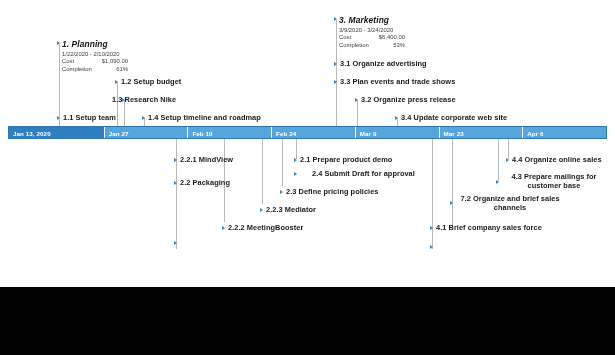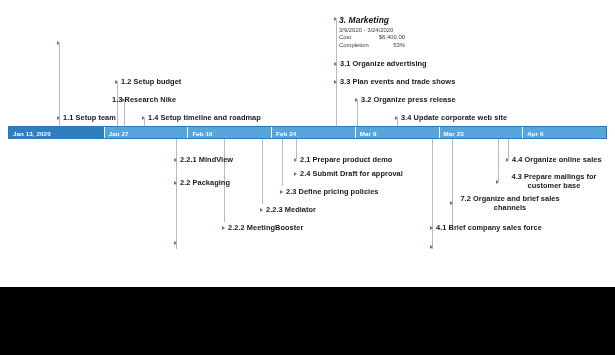--- a/index.html
+++ b/index.html
@@ -165,20 +165,32 @@
       <span>Mar 9</span>
     </div>
     <div class="tl-seg light" style="width:84px;">
       <span>Mar 23</span>
     </div>
     <div class="tl-seg light" style="width:83px;">
       <span>Apr 6</span>
     </div>
   </div>
 
+  <div class="card" style="left:62px; top:39px;">
+    <div class="card-title">1.  Planning</div>
+    <div class="card-dates">1/22/2020 - 2/10/2020</div>
+    <div class="row">
+      <span class="k">Cost</span>
+      <span class="v">$1,090.00</span>
+    </div>
+    <div class="row">
+      <span class="k">Completion</span>
+      <span class="v">61%</span>
+    </div>
+  </div>
   <div class="marker" style="left:57px; top:41px;"></div>
 
   <div class="card" style="left:339px; top:15px;">
     <div class="card-title">3.  Marketing</div>
     <div class="card-dates">3/9/2020 - 3/24/2020</div>
     <div class="row">
       <span class="k">Cost</span>
       <span class="v">$6,400.00</span>
     </div>
     <div class="row">
@@ -240,21 +252,21 @@
   <div class="marker" style="left:222px; top:226px;"></div>
   <div class="label" style="left:228px; top:223px;">2.2.2  MeetingBooster</div>
 
   <div class="marker" style="left:260px; top:208px;"></div>
   <div class="label" style="left:266px; top:205px;">2.2.3  Mediator</div>
 
   <div class="marker" style="left:280px; top:190px;"></div>
   <div class="label" style="left:286px; top:187px;">2.3  Define pricing policies</div>
 
   <div class="marker" style="left:294px; top:172px;"></div>
-  <div class="label" style="left:300px; top:169px;text-align:center;">2.4  Submit Draft for approval</div>
+  <div class="label" style="left:312px; top:169px;text-align:center;">2.4  Submit Draft for approval</div>
 
   <div class="marker" style="left:430px; top:226px;"></div>
   <div class="label" style="left:436px; top:223px;">4.1  Brief company sales force</div>
 
   <div class="marker" style="left:450px; top:201px;"></div>
   <div class="label ctr" style="left:456px; top:194px; width:108px;">7.2  Organize and brief sales channels</div>
 
   <div class="marker" style="left:496px; top:180px;"></div>
   <div class="label ctr" style="left:502px; top:172px; width:104px;">4.3  Prepare mailings for customer base</div>
 

